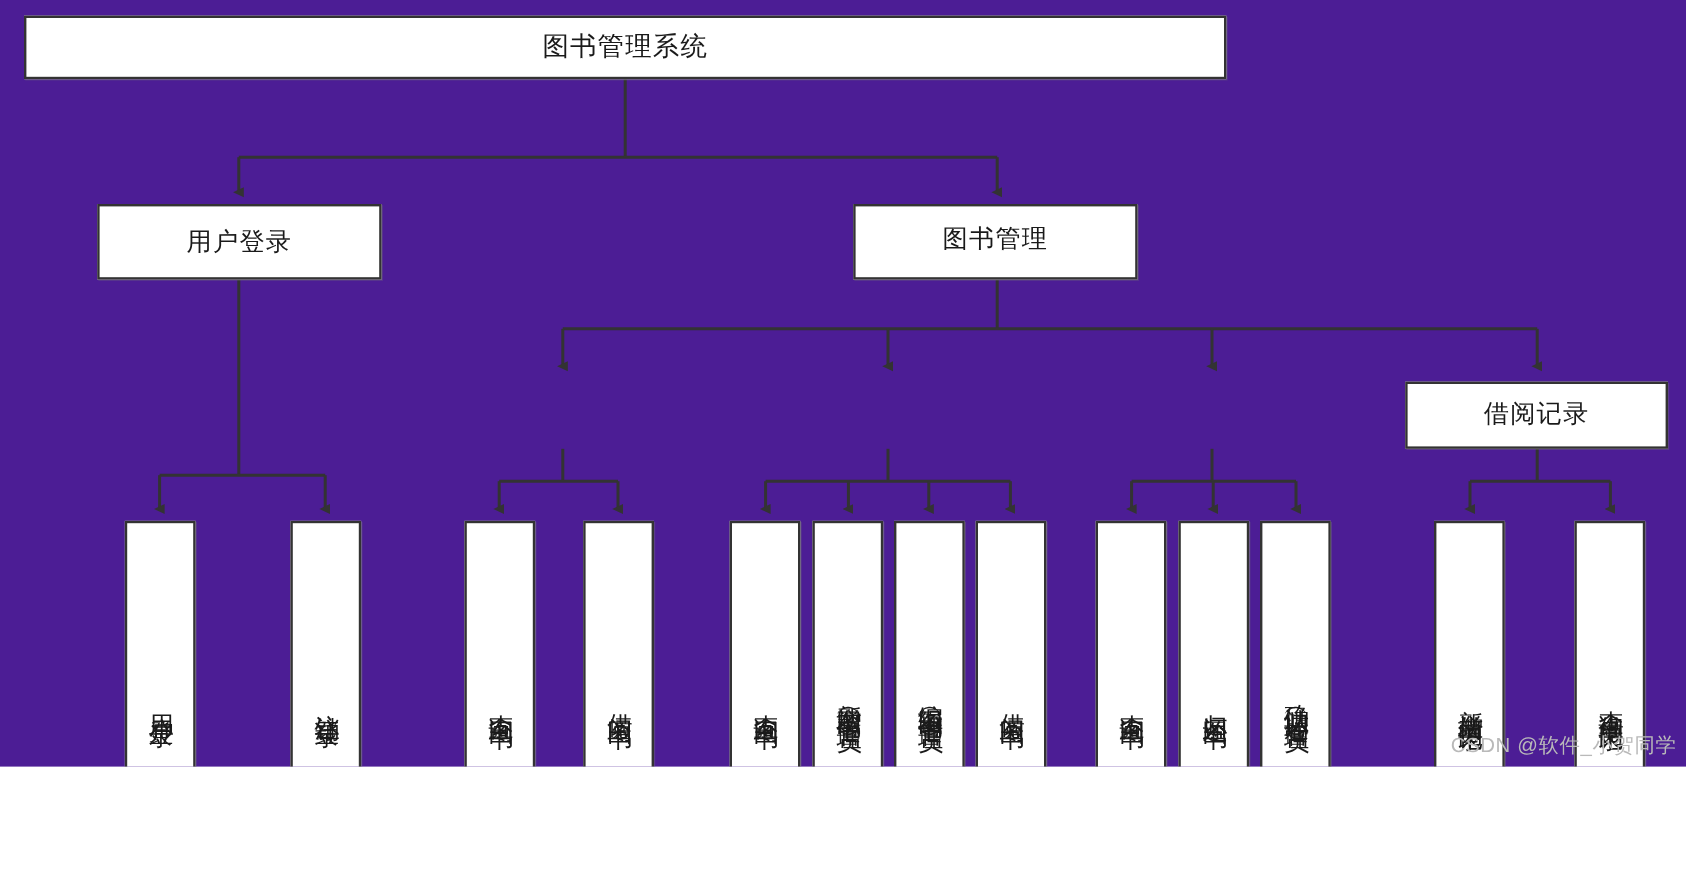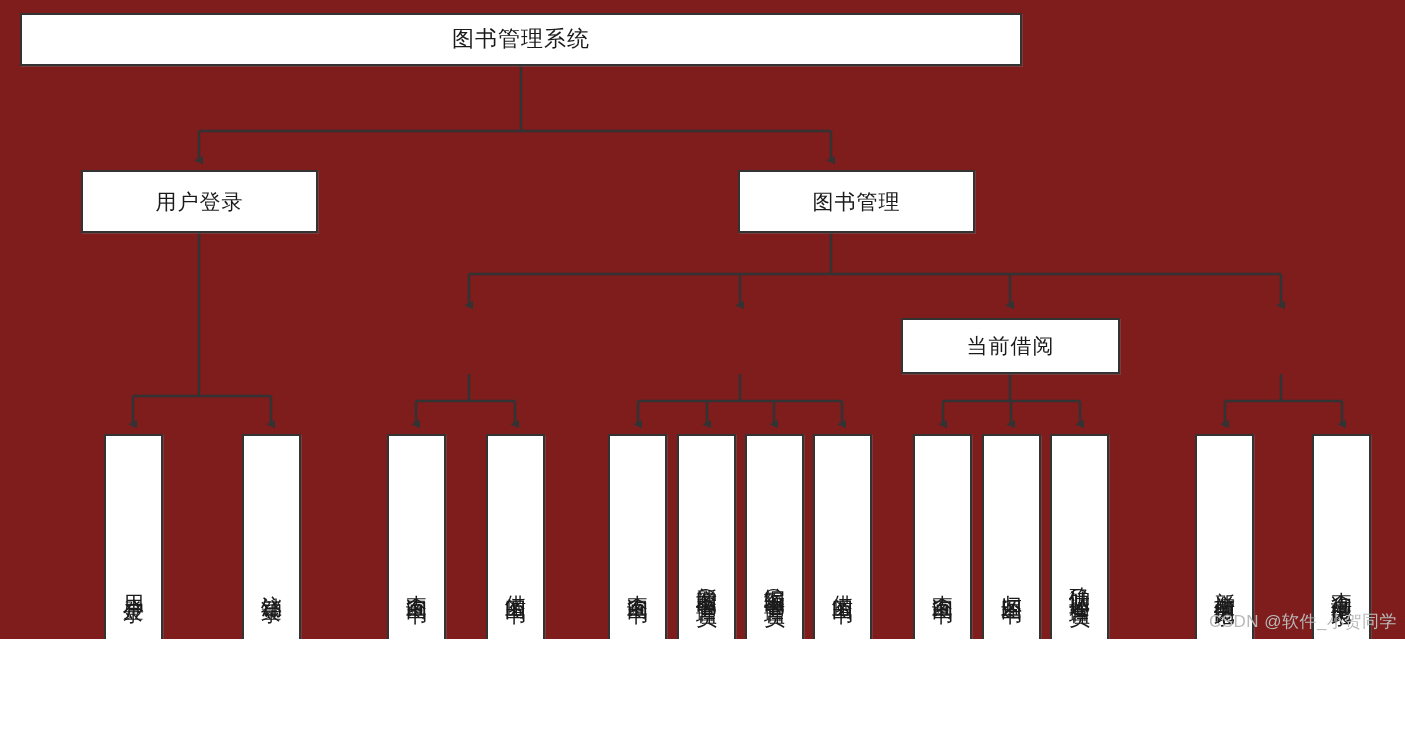--- a/index.html
+++ b/index.html
@@ -7,21 +7,21 @@
     padding: 0;
     background: #ffffff;
   }
   body {
     font-family: "Liberation Sans", "DejaVu Sans", sans-serif;
   }
   #canvas {
     position: relative;
     width: 1405px;
     height: 639px;
-    background: #7f1d1d;
+    background: #4c1d95;
     overflow: hidden;
   }
   .node {
     position: absolute;
     box-sizing: border-box;
     border: 2px solid #333333;
     background: #ffffff;
     display: flex;
     align-items: center;
     justify-content: center;
@@ -121,26 +121,26 @@
     </g>
   </svg>
 
   <div class="node root horiz" style="left:20px; top:13px; width:1002px; height:53px;">
     <span>图书管理系统</span>
   </div>
 
   <div class="node horiz" style="left:81px; top:170px; width:237px; height:63px;">
     <span>用户登录</span>
   </div>
-  <div class="node horiz" style="left:738px; top:170px; width:237px; height:63px;">
+  <div class="node horiz" style="left:711px; top:170px; width:237px; height:63px;font-family:Liberation Mono, monospace;">
     <span>图书管理</span>
   </div>
 
-  <div class="node horiz" style="left:901px; top:318px; width:219px; height:56px;">
-    <span>当前借阅</span>
+  <div class="node horiz" style="left:1171px; top:318px; width:219px; height:56px;">
+    <span>借阅记录</span>
   </div>
 
   <div class="node leaf" style="left:104px; top:434px; width:59px; height:299px;">
     <span class="vtext">用户登录</span>
   </div>
   <div class="node leaf" style="left:242px; top:434px; width:59px; height:299px;">
     <span class="vtext">注销登录</span>
   </div>
 
   <div class="node leaf" style="left:387px; top:434px; width:59px; height:299px;">

